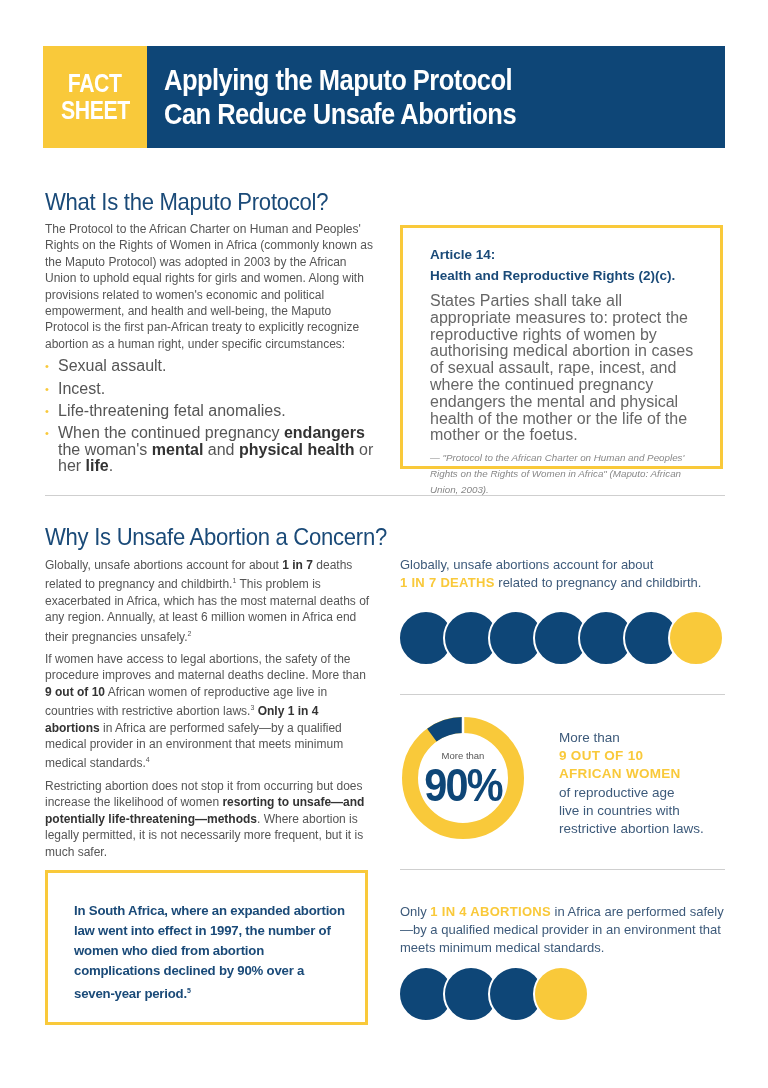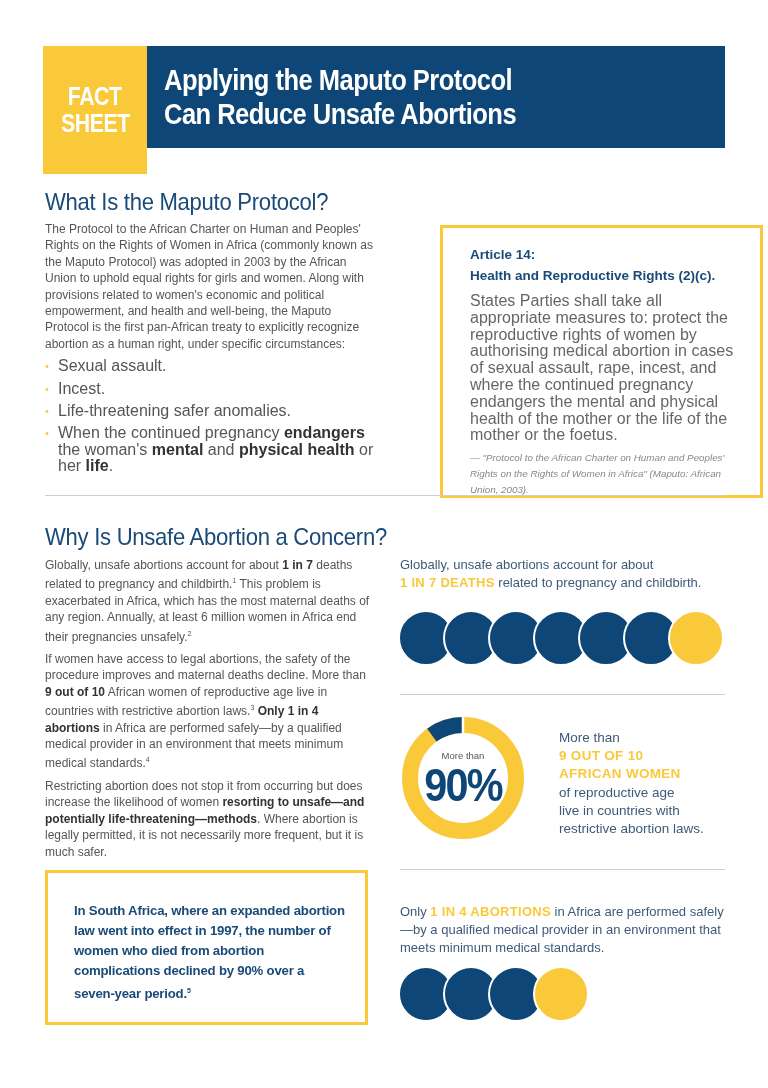--- a/index.html
+++ b/index.html
@@ -1,21 +1,21 @@
 <!DOCTYPE html>
 <html><head>
 <meta charset="utf-8">
 <style>
   html, body { margin:0; padding:0; background:#ffffff; }
   body { width:768px; height:1088px; position:relative; overflow:hidden;
          font-family:"Liberation Sans", sans-serif; color:#444; }
   .abs { position:absolute; }
 
   
-  #hdr-yellow { left:43px; top:46px; width:104px; height:128px; background:#f9c93a;
+  #hdr-yellow { left:43px; top:46px; width:104px; height:102px; background:#f9c93a;
                 display:flex; flex-direction:column; justify-content:center; align-items:center; }
   #hdr-yellow span { color:#fff; font-weight:bold; font-size:25px; line-height:27px; letter-spacing:-0.5px;
                      font-family:"Liberation Sans Narrow","Liberation Sans", sans-serif; transform:scaleX(0.85); }
   #hdr-blue { left:147px; top:46px; width:578px; height:102px; background:#0e4677;
               display:flex; flex-direction:column; justify-content:center; padding-left:17px; box-sizing:border-box; }
   #hdr-blue span { color:#fff; font-weight:bold; font-size:29px; line-height:34px; letter-spacing:-0.6px;
                    transform:scaleX(0.88); transform-origin:left center; white-space:nowrap; }
 
   h2 { margin:0; color:#1a4a78; font-weight:normal; font-size:24px; letter-spacing:-0.3px; white-space:nowrap;
        transform:scaleX(0.92); transform-origin:left center; }
@@ -24,22 +24,22 @@
   .body-text b { color:#333; }
   .body-text sup { font-size:7px; }
   p { margin:0 0 6px 0; }
 
   ul.bullets { list-style:none; padding:0; margin:6px 0 0 0; }
   ul.bullets li { position:relative; padding-left:13px; margin-bottom:6px; font-size:16px; line-height:16.4px; color:#555; }
   ul.bullets li::before { content:"•"; position:absolute; left:0; top:0; color:#f9c93a; font-size:11px; }
   ul.bullets li b { color:#333; }
 
   
-  #article-box { left:400px; top:225px; width:323px; height:273px; border:3px solid #f9c93a; box-sizing:border-box;
-                 padding:16px 26px 0 27px;margin-left:40px; }
+  #article-box { left:400px; top:225px; width:323px; height:244px; border:3px solid #f9c93a; box-sizing:border-box;
+                 padding:16px 26px 0 27px; }
   #article-box .a-title { color:#1a4a78; font-weight:bold; font-size:13.5px; line-height:21px; }
   #article-box .a-body { color:#666; font-size:16px; line-height:16.8px; margin-top:7px; }
   #article-box .a-cite { color:#888; font-style:italic; font-size:9.8px; line-height:16px; margin-top:6px; }
 
   .divider { height:1px; background:#cfcfcf; }
 
   
   .ig-text { font-size:13px; line-height:18px; color:#3d5a7a; }
   .ig-text .hl { color:#f9c93a; font-weight:bold; letter-spacing:0.3px; }
 
@@ -72,21 +72,21 @@
 
 <div class="abs" style="left:45px; top:188px;">
   <h2>What Is the Maputo Protocol?</h2>
 </div>
 
 <div class="abs body-text" style="left:45px; top:221px; width:330px;">
   <p>The Protocol to the African Charter on Human and Peoples' Rights on the Rights of Women in Africa (commonly known as the Maputo Protocol) was adopted in 2003 by the African Union to uphold equal rights for girls and women. Along with provisions related to women's economic and political empowerment, and health and well-being, the Maputo Protocol is the first pan-African treaty to explicitly recognize abortion as a human right, under specific circumstances:</p>
   <ul class="bullets">
     <li>Sexual assault.</li>
     <li>Incest.</li>
-    <li>Life-threatening safer anomalies.</li>
+    <li>Life-threatening fetal anomalies.</li>
     <li><span>When the continued pregnancy </span><b>endangers</b><span> the woman's </span><b>mental</b><span> and </span><b>physical health</b><span> or her </span><b>life</b><span>.</span></li>
   </ul>
 </div>
 
 <div id="article-box" class="abs">
   <div class="a-title">Article 14:</div>
   <div class="a-title">Health and Reproductive Rights (2)(c).</div>
   <div class="a-body">States Parties shall take all appropriate measures to: protect the reproductive rights of women by authorising medical abortion in cases of sexual assault, rape, incest, and where the continued pregnancy endangers the mental and physical health of the mother or the life of the mother or the foetus.</div>
   <div class="a-cite">— "Protocol to the African Charter on Human and Peoples' Rights on the Rights of Women in Africa" (Maputo: African Union, 2003).</div>
 </div>

